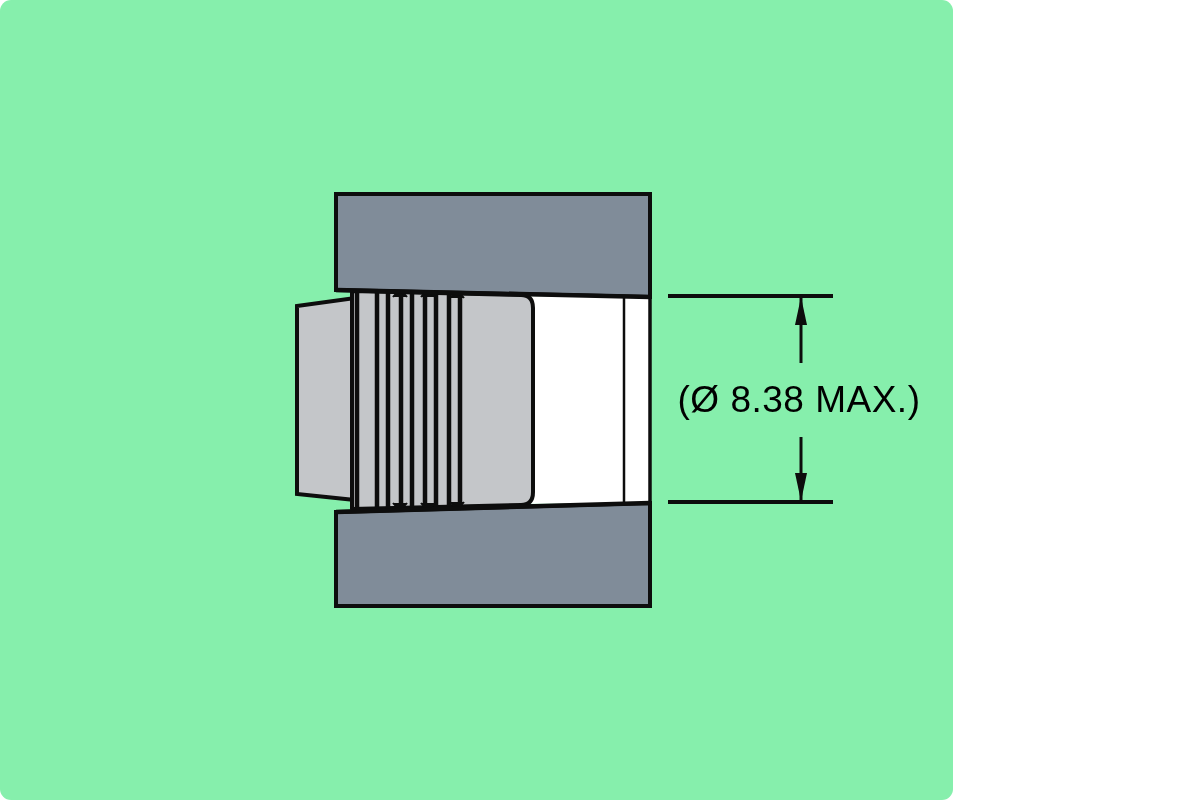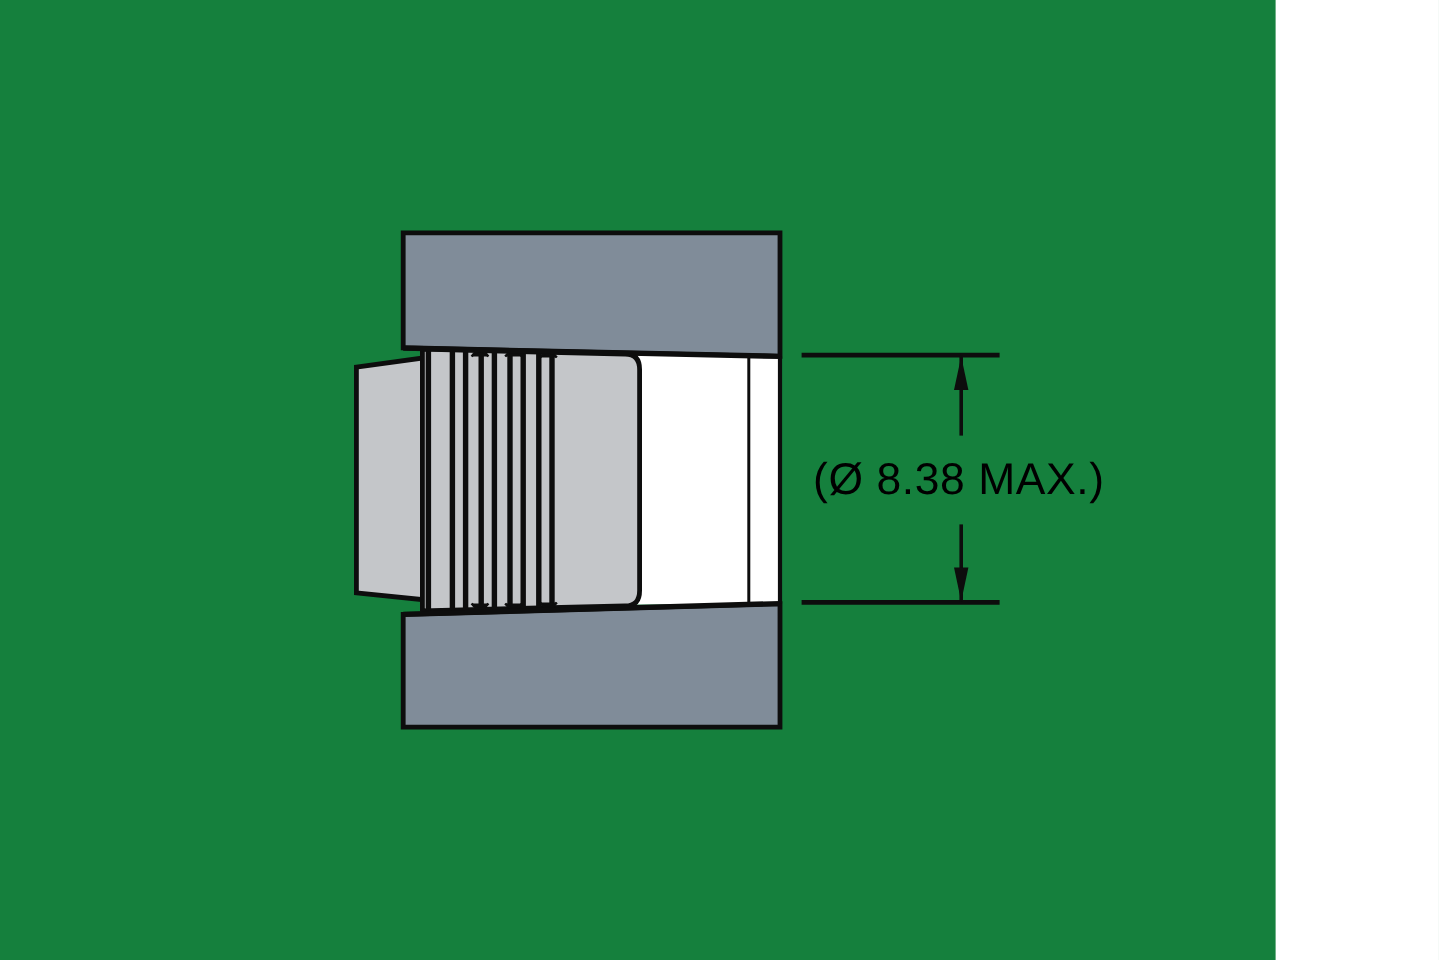--- a/index.html
+++ b/index.html
@@ -8,23 +8,24 @@
     background: #ffffff;
   }
   body {
     width: 1199px;
     height: 800px;
     font-family: "Liberation Sans", sans-serif;
     overflow: hidden;
   }
   #drawing-root {
     position: relative;
-    width: 1063px;
+    width: 953px;
     height: 800px;
-    background: #15803d;
+    background: #86efac;
+    border-radius: 11px;
   }
   #drawing-svg {
     position: absolute;
     top: 0;
     left: 0;
     width: 1199px;
     height: 800px;
     display: block;
   }
   .dim-text {

